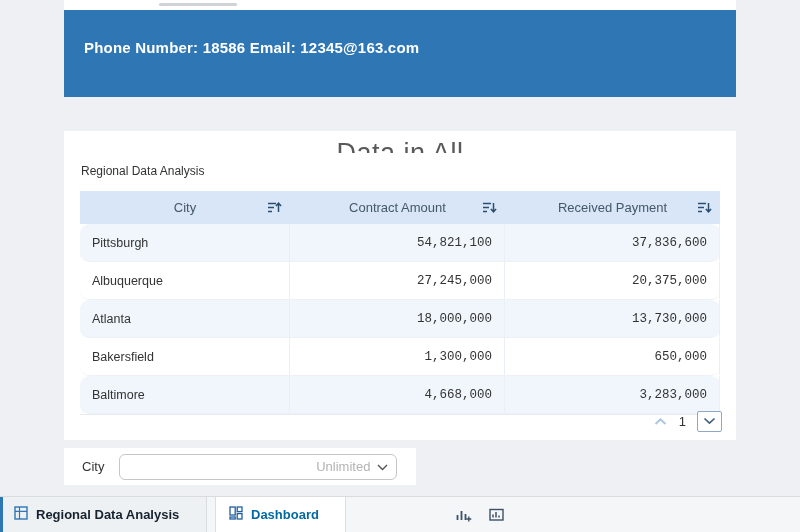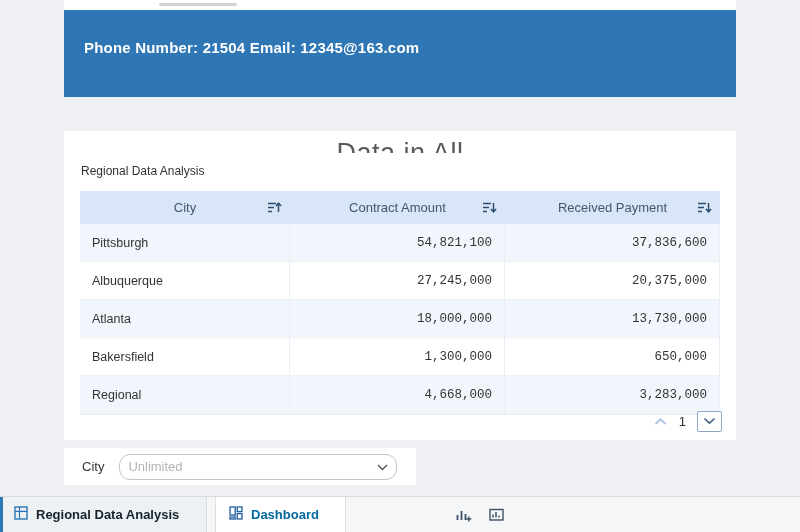--- a/index.html
+++ b/index.html
@@ -24,38 +24,38 @@
   .card{position:absolute;left:64px;top:153px;width:672px;height:287px;background:#fff;}
   .card-title{position:absolute;left:17px;top:11px;font-size:12px;color:#333;}
 
   .table{position:absolute;left:16px;top:38px;width:640px;}
   .thead{display:grid;grid-template-columns:210px 215px 215px;background:#d8e6f7;height:33px;}
   .th{position:relative;display:flex;align-items:center;justify-content:center;
       color:#44576b;font-size:13px;cursor:pointer;}
   .th .sort{position:absolute;right:8px;top:10px;line-height:0;}
   .tbody{border-bottom:1px solid #e6ebf1;}
   .trow{display:grid;grid-template-columns:210px 215px 215px;height:37px;
-        border-bottom:1px solid #edf1f5;font-size:12.5px;color:#333;background:#fff;}
+        border-bottom:1px solid #edf1f5;font-size:12.5px;color:#333;background:#fff;border-radius:9px;}
   .trow:nth-child(odd){background:#f0f6fc;}
   .td{display:flex;align-items:center;padding:0 12px;border-right:1px solid #eaeff5;overflow:hidden;white-space:nowrap;}
   .td.num{justify-content:flex-end;font-family:Liberation Mono, monospace;}
 
   .pagination{position:absolute;right:14px;bottom:8px;display:flex;align-items:center;gap:11px;height:22px;}
   .pg-up{display:flex;align-items:center;cursor:pointer;}
   .pg-num{font-size:13px;color:#333;}
   .pg-next{width:25px;height:21px;border:1px solid #8fa9c4;border-radius:2px;background:#fff;
            display:flex;align-items:center;justify-content:center;cursor:pointer;box-sizing:border-box;}
 
   
   .filter-bar{position:absolute;left:64px;top:448px;width:352px;height:37px;background:#fff;
               display:flex;align-items:center;gap:15px;padding-left:18px;box-sizing:border-box;}
   .filter-label{font-size:13px;color:#333;}
   .select-wrap{position:relative;width:278px;height:26px;}
-  .select-input{width:100%;height:100%;box-sizing:border-box;border:1px solid #c6c6c6;border-radius:11px;
-                padding:0 26px 0 8px;font-size:13px;color:#4d7c0f;font-family:inherit;background:#fff;outline:none;}
+  .select-input{width:100%;height:100%;box-sizing:border-box;border:1px solid #c6c6c6;border-radius:6px;
+                padding:0 26px 0 8px;font-size:13px;color:#4d7c0f;font-family:inherit;background:#fff;outline:none;text-align:right;}
   .select-input::placeholder{color:#b3b3b3;}
   .select-chevron{position:absolute;right:9px;top:10px;pointer-events:none;line-height:0;}
 
   
   .tabbar{position:absolute;left:0;top:496px;width:800px;height:36px;background:#f5f6f8;
           border-top:1px solid #d9dbdd;box-sizing:border-box;}
   .tab{position:absolute;top:0;height:35px;display:flex;align-items:center;gap:8px;
        font-size:13px;font-weight:bold;box-sizing:border-box;cursor:pointer;}
   .tab-regional{left:0;width:207px;padding-left:11px;border-left:3px solid #2e77b4;
                 border-right:1px solid #d9dbdd;background:#eef1f4;color:#16222e;}
@@ -68,21 +68,21 @@
 </head>
 <body>
 
 <div class="screen">
 
   <div class="top-strip">
     <div class="top-thumb"></div>
   </div>
 
   <div class="banner">
-    <div class="banner-text">Phone Number: 21504 Email: 12345@163.com</div>
+    <div class="banner-text">Phone Number: 18586 Email: 12345@163.com</div>
   </div>
 
   <div class="title-bar">
     <div class="title-text">Data in All</div>
   </div>
 
   <div class="card">
     <div class="card-title">Regional Data Analysis</div>
 
     <div class="table">
@@ -131,21 +131,21 @@
           <div class="td">Atlanta</div>
           <div class="td num">18,000,000</div>
           <div class="td num">13,730,000</div>
         </div>
         <div class="trow">
           <div class="td">Bakersfield</div>
           <div class="td num">1,300,000</div>
           <div class="td num">650,000</div>
         </div>
         <div class="trow">
-          <div class="td">Regional</div>
+          <div class="td">Baltimore</div>
           <div class="td num">4,668,000</div>
           <div class="td num">3,283,000</div>
         </div>
       </div>
     </div>
 
     <div class="pagination">
       <span class="pg-up">
         <svg width="15" height="9" viewBox="0 0 15 9">
           <path d="M2.5 7 7.5 2.3 12.5 7" stroke="#a9c3e0" stroke-width="1.8" fill="none"></path>

